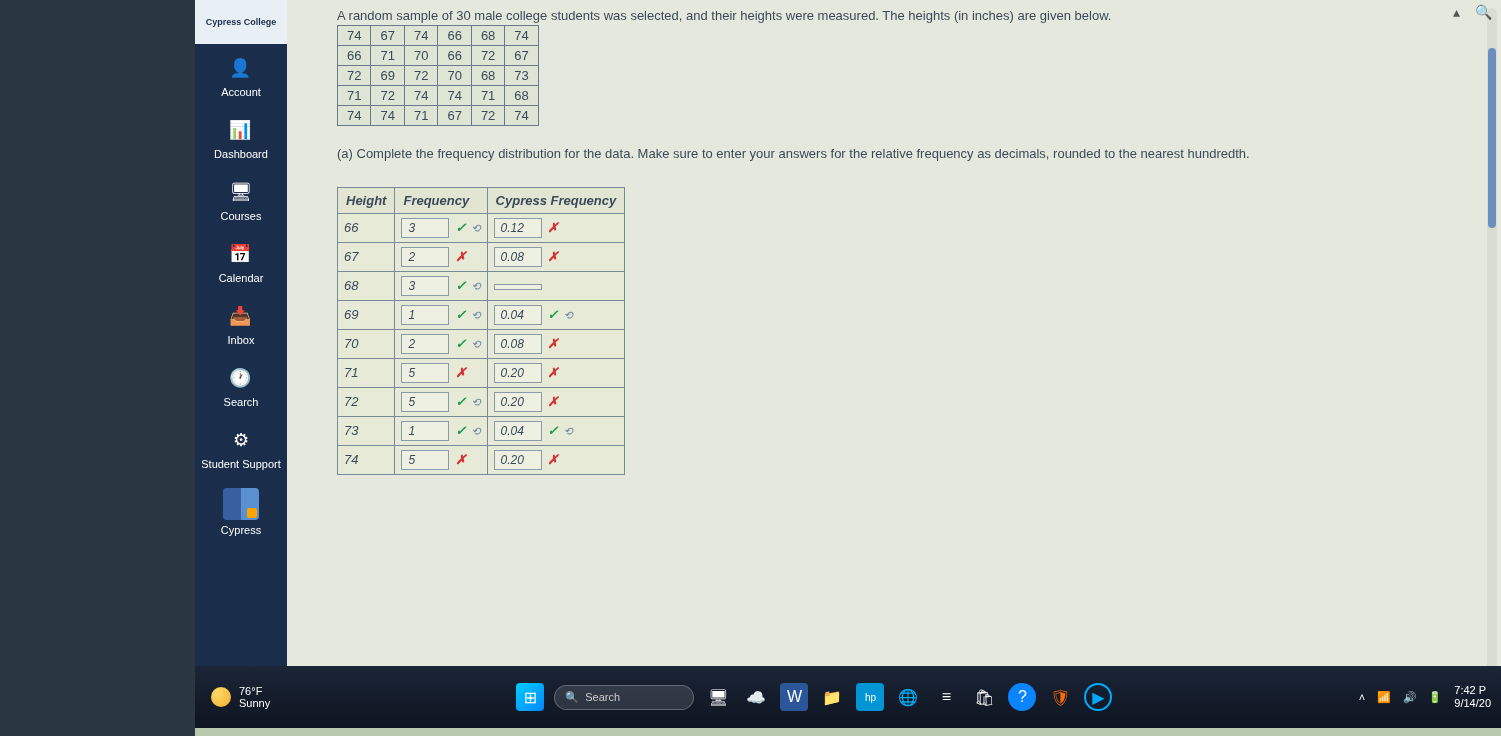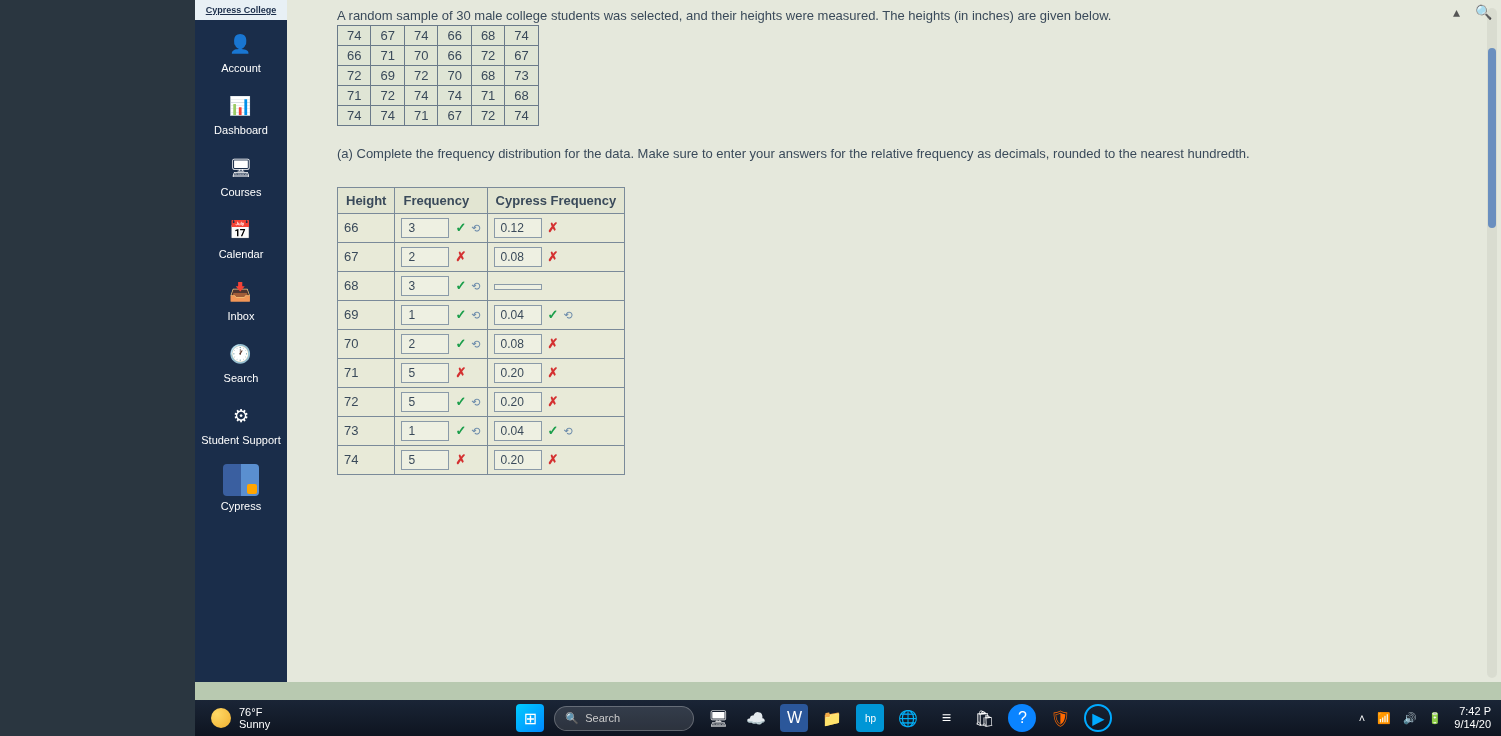--- a/index.html
+++ b/index.html
@@ -19,29 +19,28 @@
       height: 682px;
       background: #1a2d4a;
       color: #fff;
       display: flex;
       flex-direction: column;
       align-items: center;
       font-size: 11px;
     }
     .sidebar-logo {
       width: 100%;
-      height: 20px;
+      height: 44px;
       background: #e8f0f5;
       color: #1a2d4a;
       display: flex;
       align-items: center;
       justify-content: center;
       font-size: 9px;
       font-weight: bold;
-      text-decoration: underline;
     }
     .sidebar-item {
       width: 100%;
       display: flex;
       flex-direction: column;
       align-items: center;
       padding: 10px 0 8px;
       cursor: pointer;
       gap: 4px;
     }
@@ -90,20 +89,21 @@
       border: 1px solid #6a7a8a;
       padding: 2px 9px;
       text-align: center;
       font-size: 13px;
       min-width: 28px;
     }
     .instruction { margin-bottom: 24px; line-height: 1.3; }
     .freq-table {
       border-collapse: collapse;
       background: #e8ead8;
+      font-style: italic;
     }
     .freq-table th {
       border: 1px solid #7a8a99;
       padding: 5px 8px;
       font-size: 13px;
       font-weight: 600;
       text-align: left;
       background: #e2e5d2;
     }
     .freq-table td {
@@ -133,22 +133,22 @@
       position: absolute;
       top: 4px;
       right: 8px;
       font-size: 14px;
       color: #555;
     }
     .taskbar {
       position: absolute;
       left: 195px;
       right: 0;
-      bottom: 0;
-      height: 36px;
+      bottom: 8px;
+      height: 62px;
       background: linear-gradient(to bottom, #1a2536, #0e1420);
       display: flex;
       align-items: center;
       color: #fff;
       font-size: 11px;
     }
     .weather {
       display: flex;
       align-items: center;
       gap: 8px;
@@ -186,21 +186,21 @@
       cursor: pointer;
       font-size: 16px;
     }
     .tray {
       display: flex;
       align-items: center;
       gap: 12px;
       padding-right: 10px;
       font-size: 11px;
     }
-    .tray-time { text-align: right; line-height: 1.2; }
+    .tray-time { text-align: left; line-height: 1.2; }
     .scrollbar-indicator {
       position: absolute;
       right: 4px;
       top: 8px;
       width: 10px;
       height: 670px;
       background: rgba(0,0,0,0.05);
       border-radius: 5px;
     }
     .scroll-thumb {

